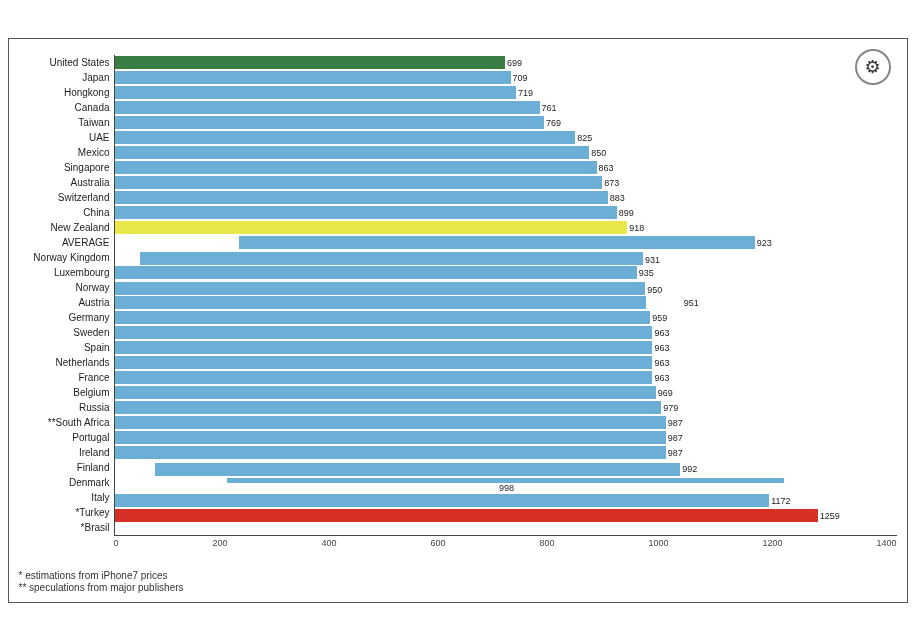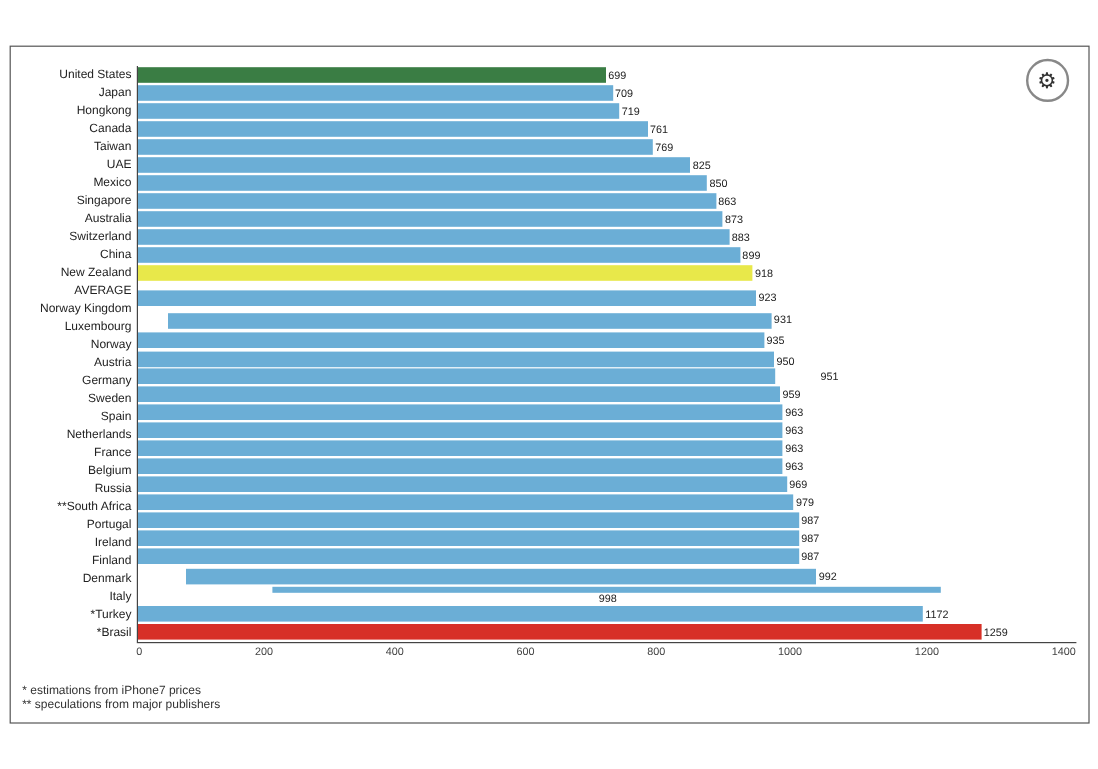--- a/index.html
+++ b/index.html
@@ -113,25 +113,25 @@
           <span class="bar-value">883</span>
         </div>
         <div class="bar-row" style="height: 15px; align-items: center;">
           <div style="height: 13px; background: rgb(107, 174, 214); width: 64.214%; display: inline-block;"></div>
           <span class="bar-value">899</span>
         </div>
         <div class="bar-row" style="height: 15px; align-items: center;">
           <div style="height: 13px; background: rgb(232, 232, 74); width: 65.571%; display: inline-block;"></div>
           <span class="bar-value">918</span>
         </div>
-        <div class="bar-row" style="height: 26px; align-items: center;">
+        <div class="bar-row" style="height: 15px; align-items: center; justify-content: center;">
           <div style="height: 13px; background: rgb(107, 174, 214); width: 65.929%; display: inline-block;"></div>
           <span class="bar-value">923</span>
         </div>
-        <div class="bar-row" style="height: 15px; align-items: flex-start; padding-left: 25px;">
+        <div class="bar-row" style="height: 15px; align-items: flex-end; padding-left: 25px;">
           <div style="height: 13px; background: rgb(107, 174, 214); width: 66.5%; display: inline-block;"></div>
           <span class="bar-value">931</span>
         </div>
         <div class="bar-row" style="height: 15px; align-items: center;">
           <div style="height: 13px; background: rgb(107, 174, 214); width: 66.786%; display: inline-block;"></div>
           <span class="bar-value">935</span>
         </div>
         <div class="bar-row" style="height: 15px; align-items: flex-end;">
           <div style="height: 13px; background: rgb(107, 174, 214); width: 67.857%; display: inline-block;"></div>
           <span class="bar-value">950</span>

